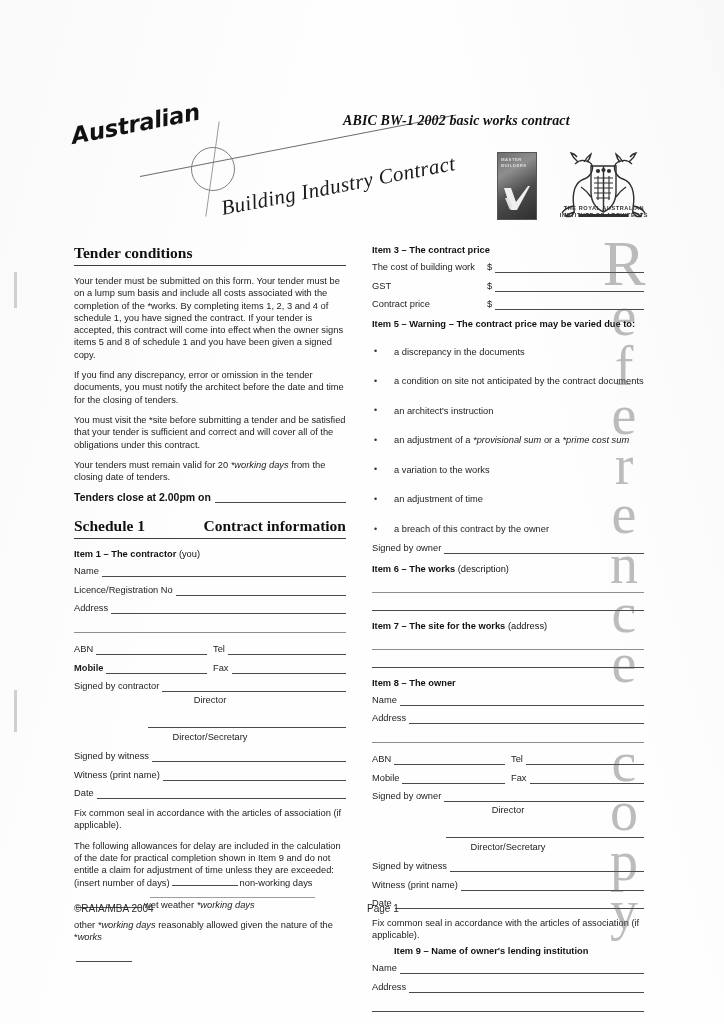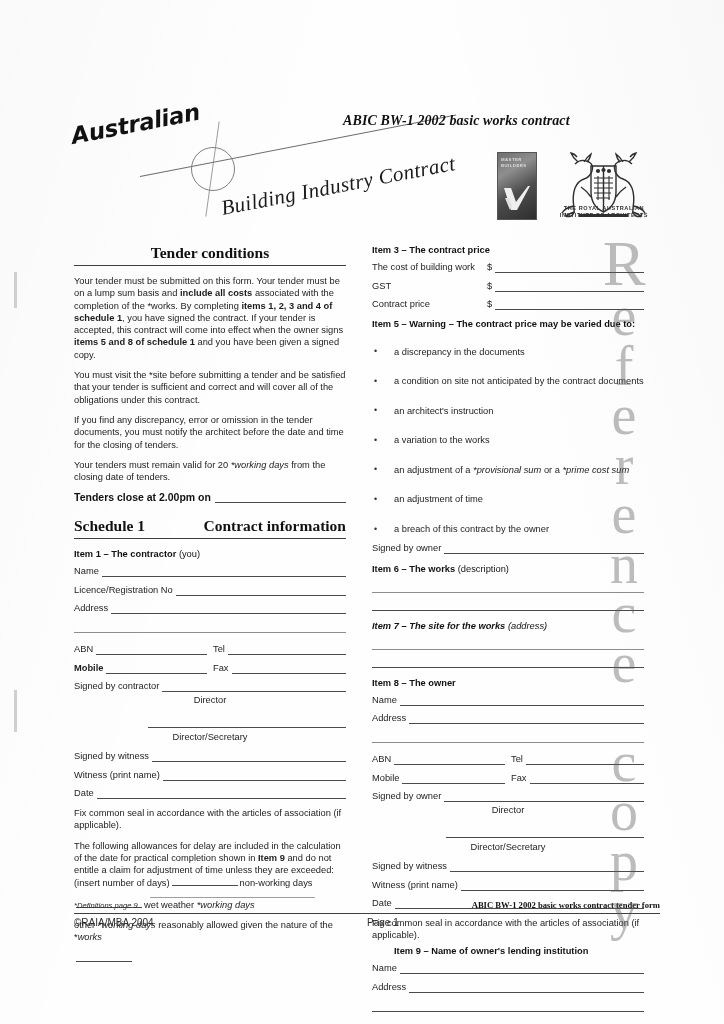--- a/index.html
+++ b/index.html
@@ -131,21 +131,20 @@
 
   
   .h-major {
     font-family: "Liberation Serif", serif;
     font-weight: bold;
     font-size: 15.5px;
     color: #111;
     padding-bottom: 3px;
     border-bottom: 1.6px solid #3d3d3d;
     margin: 0 0 9px 0;
-    text-align: center;
   }
   .schedule-row {
     display: flex;
     justify-content: space-between;
     align-items: baseline;
     font-family: "Liberation Serif", serif;
     font-weight: bold;
     font-size: 15.5px;
     color: #111;
     padding-bottom: 3px;
@@ -161,21 +160,21 @@
   }
   .item-head .reg { font-weight: normal; }
 
   p.body {
     font-size: 9.3px;
     line-height: 12.3px;
     margin: 0 0 8px 0;
     color: #1c1c1c;
     text-align: left;
   }
-  p.body b { font-weight: bold; }
+  p.body b { font-weight: normal; }
   p.body i { font-style: italic; }
   .tight { margin-bottom: 2px; }
 
   ul.bullets { list-style: none; margin: 2px 0 4px 0; padding: 0; }
   ul.bullets li {
     font-size: 9.3px;
     line-height: 13.6px;
     color: #1c1c1c;
     padding-left: 22px;
     position: relative;
@@ -369,22 +368,22 @@
       <div>INSTITUTE OF ARCHITECTS</div>
     </div>
   </div>
 
   <div class="col" id="col-left">
 
     <h2 class="h-major">Tender conditions</h2>
 
     <p class="body"><span>Your tender must be submitted on this form.  Your tender must be on a lump sum basis and </span><b>include all costs</b><span> associated with the completion of the *works.  By completing </span><b>items 1, 2, 3 and 4 of schedule 1</b><span>, you have signed the contract.  If your tender is accepted, this contract will come into effect when the owner signs </span><b>items 5 and 8 of schedule 1</b><span> and you have been given a signed copy.</span></p>
 
+    <p class="body">If you find any discrepancy, error or omission in the tender documents, you must notify the architect before the date and time for the closing of tenders.</p>
     <p class="body">You must visit the *site before submitting a tender and be satisfied that your tender is sufficient and correct and will cover all of the obligations under this contract.</p>
-    <p class="body">If you find any discrepancy, error or omission in the tender documents, you must notify the architect before the date and time for the closing of tenders.</p>
 
     <p class="body"><span>Your tenders must remain valid for 20 </span><i>*working days</i><span> from the closing date of tenders.</span></p>
 
 
     <div class="tenders-close">
       <span>Tenders close at 2.00pm on</span>
       <span class="rule"></span>
     </div>
 
     <div class="schedule-row" style="margin-top:14px;">
@@ -483,36 +482,36 @@
       <span class="lab">$</span>
       <span class="rule"></span>
     </div>
 
     <div class="item-head" style="margin-top:3px;">Item 5 – Warning – The contract price may be varied due to:</div>
 
     <ul class="bullets">
       <li>a discrepancy in the documents</li>
       <li>a condition on site not anticipated by the contract documents</li>
       <li>an architect's instruction</li>
+      <li><span>an adjustment of a </span><i>*provisional sum</i><span> or a </span><i>*prime cost sum</i></li>
       <li>a variation to the works</li>
-      <li><span>an adjustment of a </span><i>*provisional sum</i><span> or a </span><i>*prime cost sum</i></li>
       <li>an adjustment of time</li>
       <li>a breach of this contract by the owner</li>
     </ul>
 
     <div class="field" style="margin-top:6px;">
       <span class="lab">Signed by owner</span>
       <span class="rule"></span>
     </div>
 
     <div class="item-head"><span>Item 6 – The works</span><span class="reg"> (description)</span></div>
     <div class="rule-line soft" style="margin-top:17px;"></div>
     <div class="rule-line" style="margin-top:17px;"></div>
 
-    <div class="item-head" style="font-style:italic;"><span>Item 7 – The site for the works</span><span class="reg"> (address)</span></div>
+    <div class="item-head" style=""><span>Item 7 – The site for the works</span><span class="reg"> (address)</span></div>
     <div class="rule-line soft" style="margin-top:17px;"></div>
     <div class="rule-line" style="margin-top:17px;"></div>
 
     <div class="item-head" style="margin-top:9px;">Item 8 – The owner</div>
 
     <div class="field">
       <span class="lab">Name</span>
       <span class="rule"></span>
     </div>
     <div class="field">
@@ -602,22 +601,18 @@
     <div class="wm-ch">e</div>
     <div class="wm-ch">&nbsp;</div>
     <div class="wm-ch">c</div>
     <div class="wm-ch">o</div>
     <div class="wm-ch">p</div>
     <div class="wm-ch">y</div>
   </div>
 
   <div id="footer-stub"></div>
   <div id="footer">
-    <div class="f-row1">
-      <span class="f-left">*Definitions page 9</span>
-      <span class="f-right">ABIC BW-1 2002 basic works contract tender form</span>
-    </div>
     <div class="f-row2">
       <span class="f-copy">©RAIA/MBA 2004</span>
       <span class="f-page">Page 1</span>
     </div>
   </div>
 </div>
 
 </body></html>

